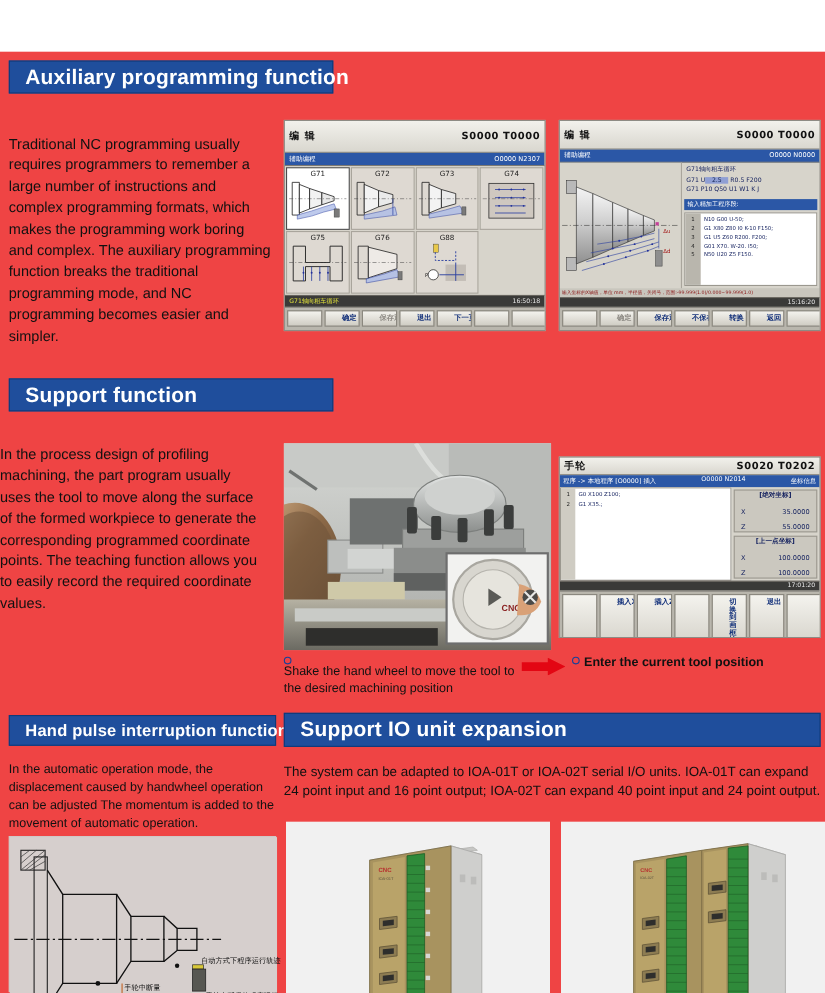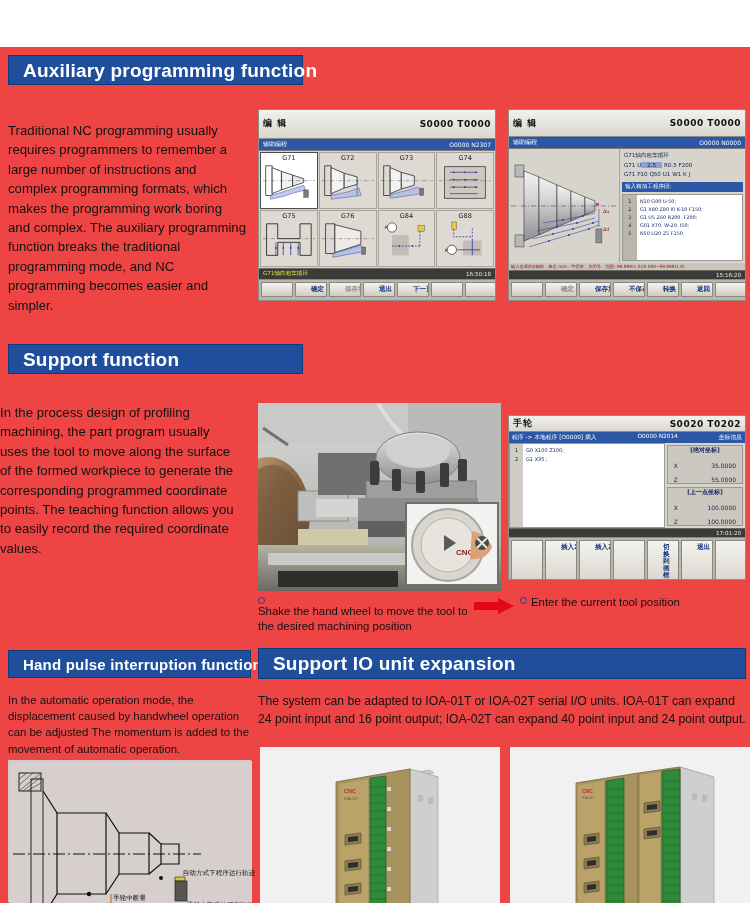--- a/index.html
+++ b/index.html
@@ -281,37 +281,20 @@
           <span class="lbl">G76</span>
           <svg viewBox="0 0 60 48" width="100%" height="100%">
             <path d="M6 8 H16 V40 H6 Z" fill="none" stroke="#222" stroke-width=".8"></path>
             <path d="M16 9 L44 16 V30 L16 39 Z" fill="#eeeae6" stroke="#222" stroke-width=".8"></path>
             <line x1="2" y1="24" x2="58" y2="24" stroke="#444" stroke-width=".5" stroke-dasharray="4 2 1 2"></line>
             <path d="M14 40 L32 35 L44 31 L47 38 L14 44 Z" fill="#aebde8" opacity=".85" stroke="#2b3fa0" stroke-width=".6"></path>
             <rect x="45" y="33" width="4" height="8" fill="#7a7a7a" stroke="#333" stroke-width=".4"></rect>
           </svg>
         </div>
 
-        <div class="gcell">
-          <span class="lbl">G84</span>
-          <svg viewBox="0 0 60 48" width="100%" height="100%">
-            <circle cx="14" cy="12" r="5" fill="#fff" stroke="#333" stroke-width=".8"></circle>
-            <text x="6" y="14" font-size="5" fill="#222">P</text>
-            <rect x="14" y="20" width="18" height="22" fill="#c3bdb6" stroke="none"></rect>
-            <g stroke="#2b3fa0" stroke-width=".9" fill="none" stroke-dasharray="2 1.5">
-              <path d="M14 32 H44"></path>
-                <path d="M44 32 V16"></path>
-            </g>
-            <g fill="#22309a">
-                <circle cx="22" cy="32" r=".9"></circle>
-                <circle cx="36" cy="32" r=".9"></circle>
-              </g>
-            <rect x="42" y="10" width="7" height="6" fill="#e8c84a" stroke="#333" stroke-width=".4"></rect>
-          </svg>
-        </div>
 
         <div class="gcell">
           <span class="lbl">G88</span>
           <svg viewBox="0 0 60 48" width="100%" height="100%">
             <rect x="16" y="6" width="5" height="8" fill="#e8c84a" stroke="#333" stroke-width=".4"></rect>
             <g stroke="#2b3fa0" stroke-width=".9" fill="none" stroke-dasharray="2 1.5">
               <path d="M18 14 V22 H38 V12"></path>
             </g>
             <rect x="28" y="26" width="20" height="16" fill="#c3bdb6"></rect>
             <circle cx="16" cy="36" r="5" fill="#fff" stroke="#333" stroke-width=".8"></circle>
@@ -564,21 +547,21 @@
     <span class="bullet"></span>
     <span class="cap-txt">Shake the hand wheel to move the tool to the desired machining position</span>
   </div>
 
   <div class="panel" style="left:474px; top:551px; width:40px; height:16px;">
     <svg viewBox="0 0 40 16" width="40" height="16">
       <polygon points="0,4 24,4 24,0 40,8 24,16 24,12 0,12" fill="#e30613"></polygon>
     </svg>
   </div>
 
-  <div class="cap-row" style="left:520px; top:548px; width:225px;">
+  <div class="cap-row" style="left:520px; top:548px; width:225px;font-weight:bold;">
     <span class="bullet"></span>
     <span class="cap-txt">Enter the current tool position</span>
   </div>
 
   <div class="band b-outline" style="left:8px; top:603px; width:243px; height:28px;">
     <span class="band-title small">Hand pulse interruption function</span>
   </div>
 
   <div class="band b-outline" style="left:258px; top:601px; width:488px; height:31px;">
     <span class="band-title">Support IO unit expansion</span>

